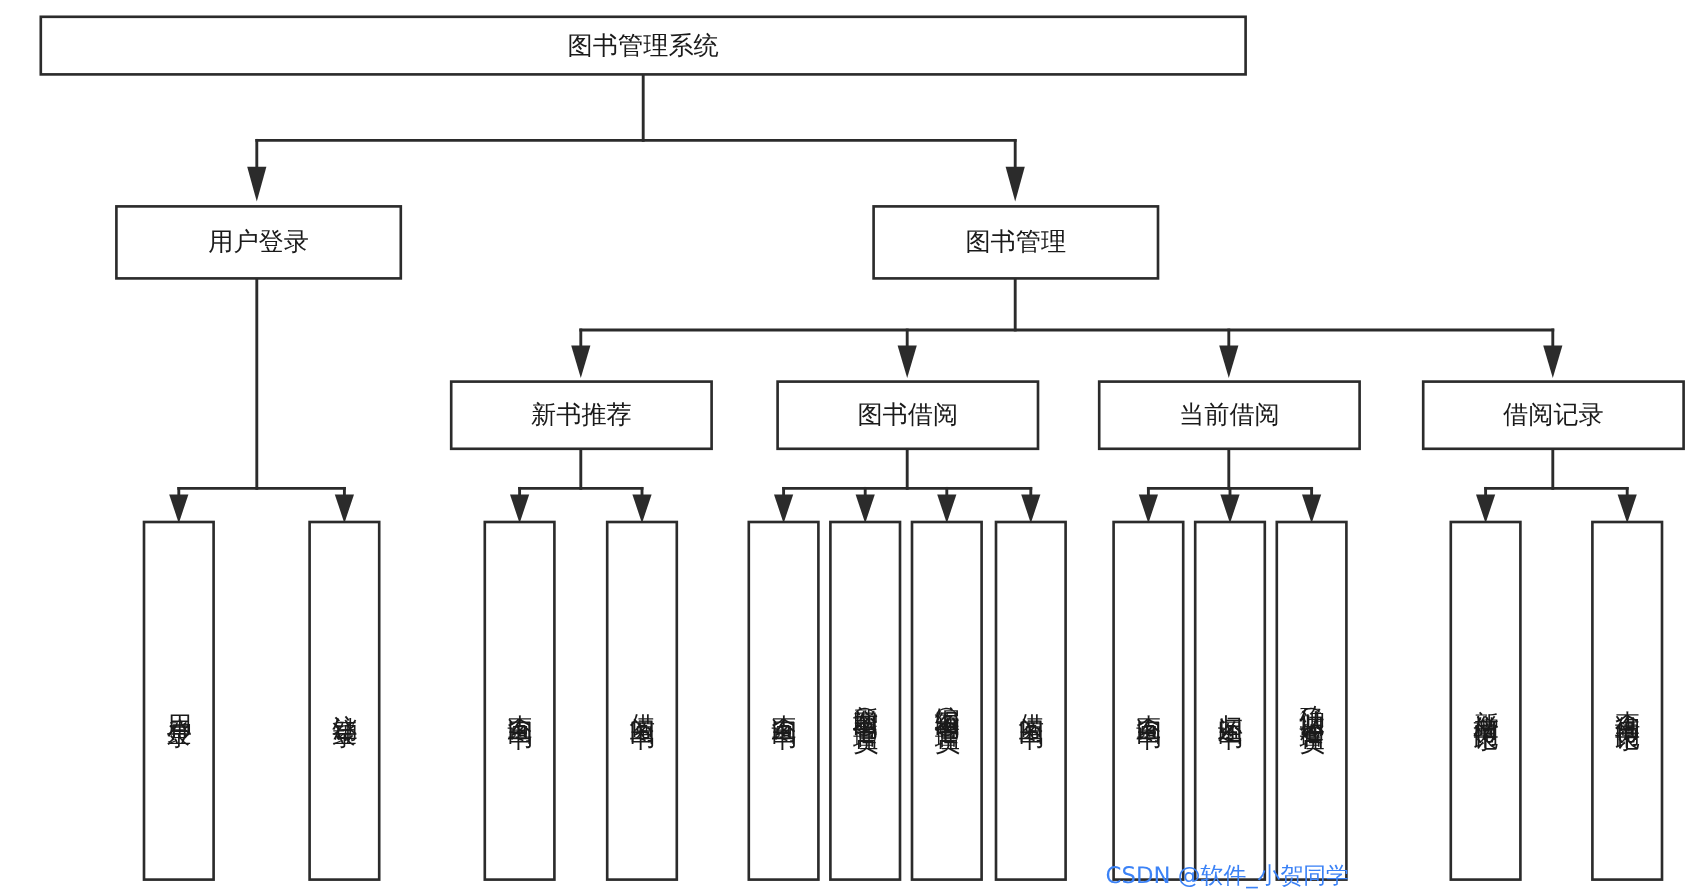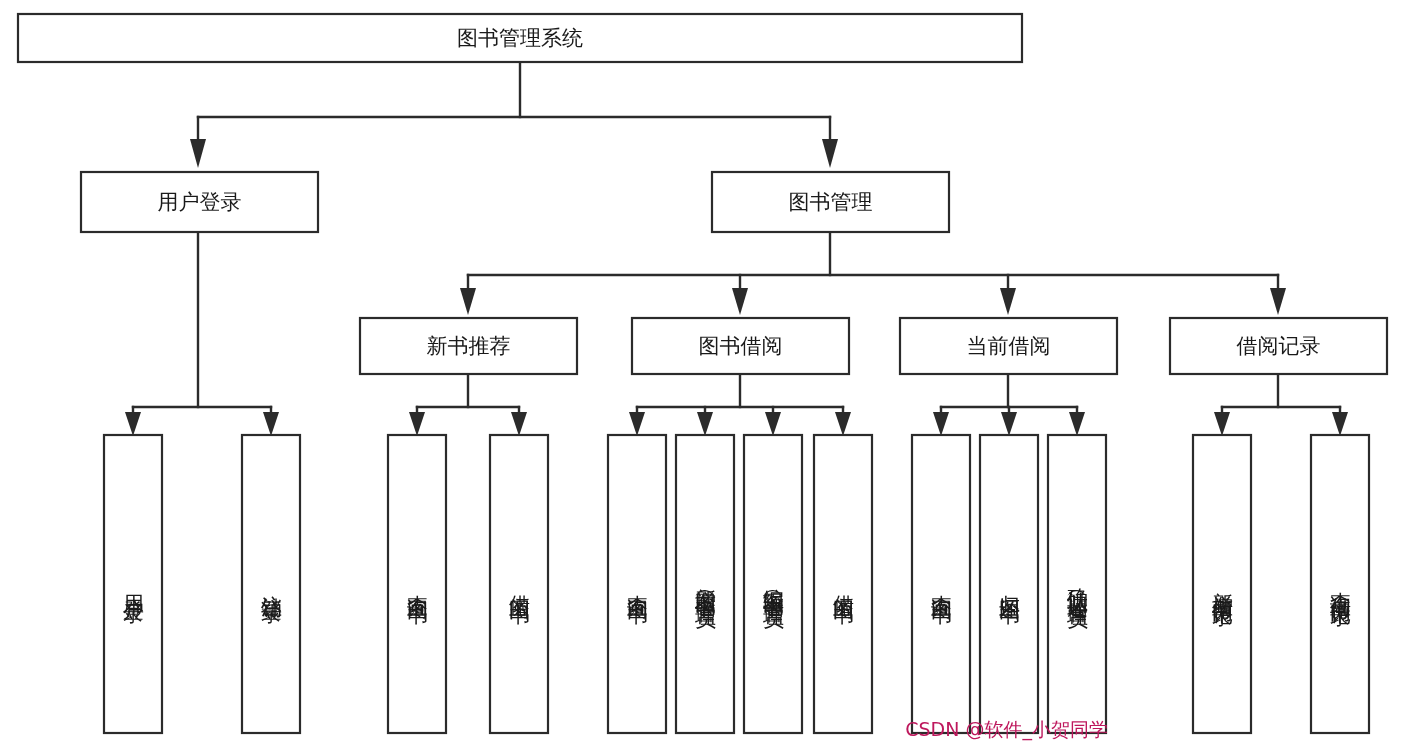--- a/index.html
+++ b/index.html
@@ -9,21 +9,21 @@
   }
   body {
     width: 1405px;
     height: 747px;
     font-family: "DejaVu Sans", "Liberation Sans", sans-serif;
     overflow: hidden;
     position: relative;
   }
   #diagram-root {
     position: absolute;
-    left: 0; top: 0;
+    left: 16px; top: 0;
     width: 1116px;
     height: 747px;
     text-decoration: underline;
   }
   svg.tree-svg {
     display: block;
     width: 1405px;
     height: 747px;
   }
   .node-box {
@@ -64,21 +64,21 @@
     white-space: nowrap;
     pointer-events: none;
     user-select: none;
   }
   .watermark {
     position: absolute;
     right: 8px;
     bottom: 4px;
     font-family: "DejaVu Sans", "Liberation Sans", sans-serif;
     font-size: 19px;
-    color: #be185d;
+    color: #3b82f6;
     white-space: nowrap;
     user-select: none;
   }
 </style>
 </head>
 <body>
 
 <div id="diagram-root">
 
   <svg class="tree-svg" viewBox="0 0 1405 747" xmlns="http://www.w3.org/2000/svg">

